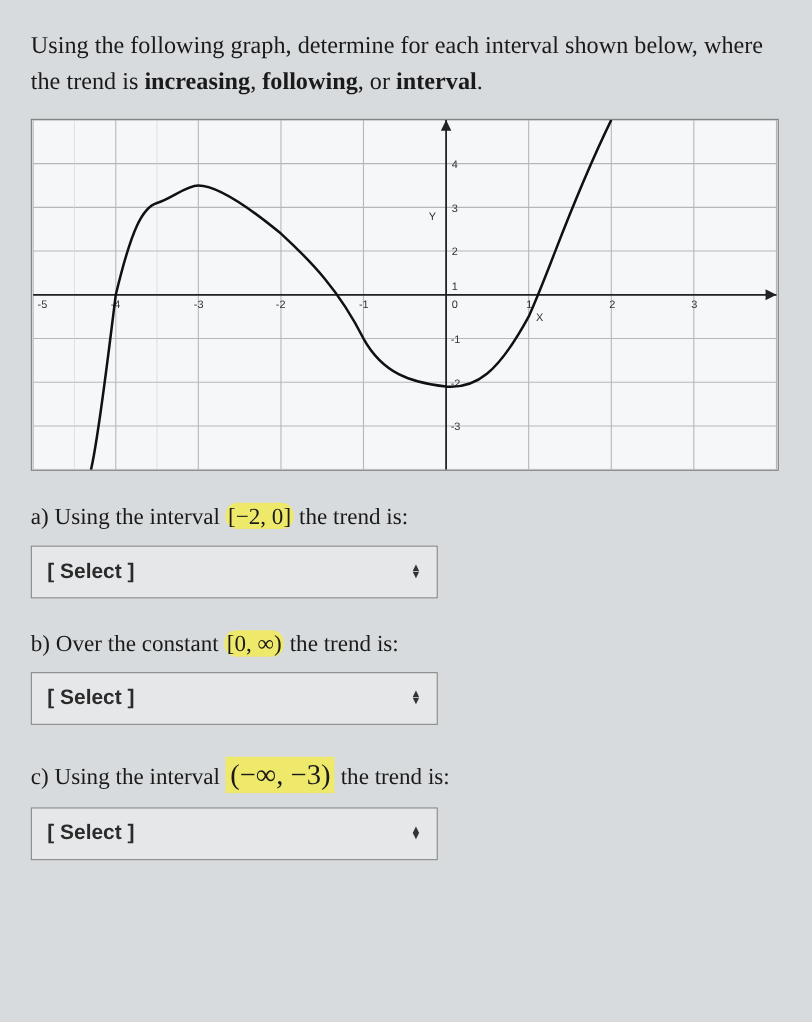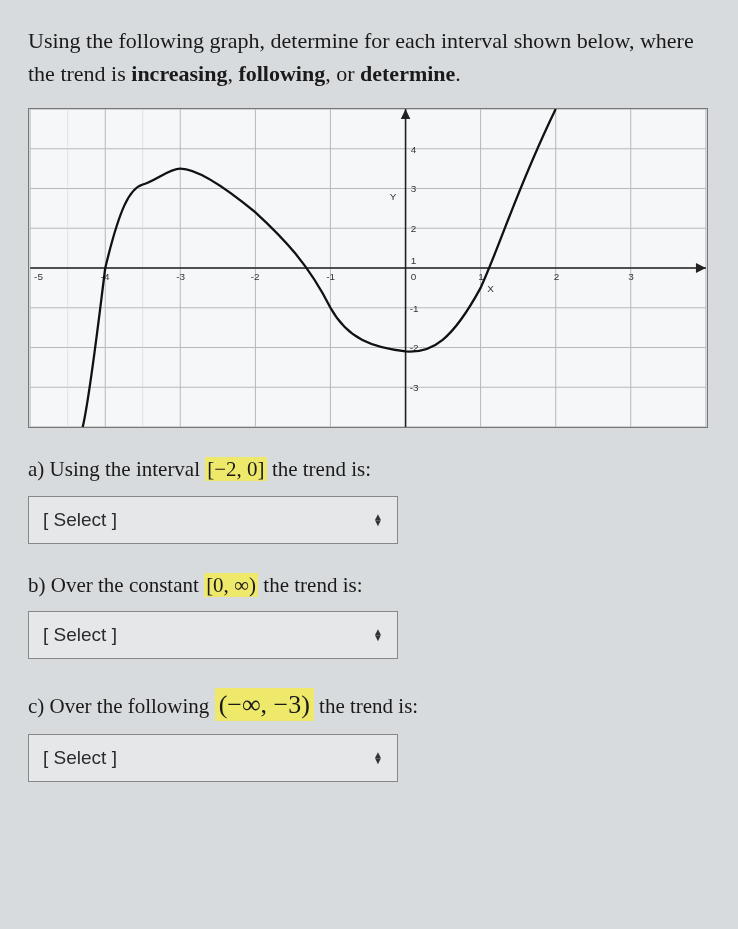--- a/index.html
+++ b/index.html
@@ -30,20 +30,21 @@
     svg.graph { width: 100%; height: 100%; display: block; }
     .q {
       font-size: 21px;
       margin-top: 26px;
       margin-bottom: 10px;
       line-height: 1.5;
     }
     .hl {
       background: #efe96b;
       padding: 0 2px;
+      border-radius: 11px;
     }
     .hl-big {
       background: #efe96b;
       padding: 2px 4px;
       font-size: 26px;
       font-weight: 500;
     }
     .mathser { font-family: Georgia, serif; }
     .select {
       display: flex;
@@ -51,35 +52,36 @@
       justify-content: space-between;
       width: 370px;
       height: 48px;
       border: 1px solid #888;
       background: #e5e7e8;
       padding: 0 14px;
       font-size: 19px;
       font-family: -apple-system, Arial, sans-serif;
       color: #2b2b2b;
       cursor: pointer;
+      font-weight: bold;
     }
     .select .arrows {
       display: flex;
       flex-direction: column;
       line-height: 6px;
       font-size: 10px;
       color: #333;
     }
   </style>
 </head>
 <body>
 
 <p class="prompt">
   <span>Using the following graph, determine for each interval shown below, where the trend is </span>
-  <span class="und">increasing</span><span>, </span><span class="und">following</span><span>, or </span><span class="und">determine</span><span>.</span>
+  <span class="und">increasing</span><span>, </span><span class="und">following</span><span>, or </span><span class="und">interval</span><span>.</span>
 </p>
 
 <div class="graph-wrap">
   <svg class="graph" viewBox="0 0 680 320">
 
     <g stroke="#b5b8ba" stroke-width="1">
 
       <line x1="0" y1="0" x2="0" y2="320"></line>
       <line x1="75.6" y1="0" x2="75.6" y2="320"></line>
       <line x1="151.1" y1="0" x2="151.1" y2="320"></line>
@@ -168,21 +170,21 @@
 </p>
 <div class="select">
   <span>[ Select ]</span>
   <span class="arrows">
     <span>▲</span>
       <span>▼</span>
   </span>
 </div>
 
 <p class="q">
-  <span>c) Over the following </span>
+  <span>c) Using the interval </span>
   <span class="hl-big mathser">(−∞, −3)</span>
   <span> the trend is:</span>
 </p>
 <div class="select">
   <span>[ Select ]</span>
   <span class="arrows">
     <span>▲</span>
       <span>▼</span>
   </span>
 </div>

